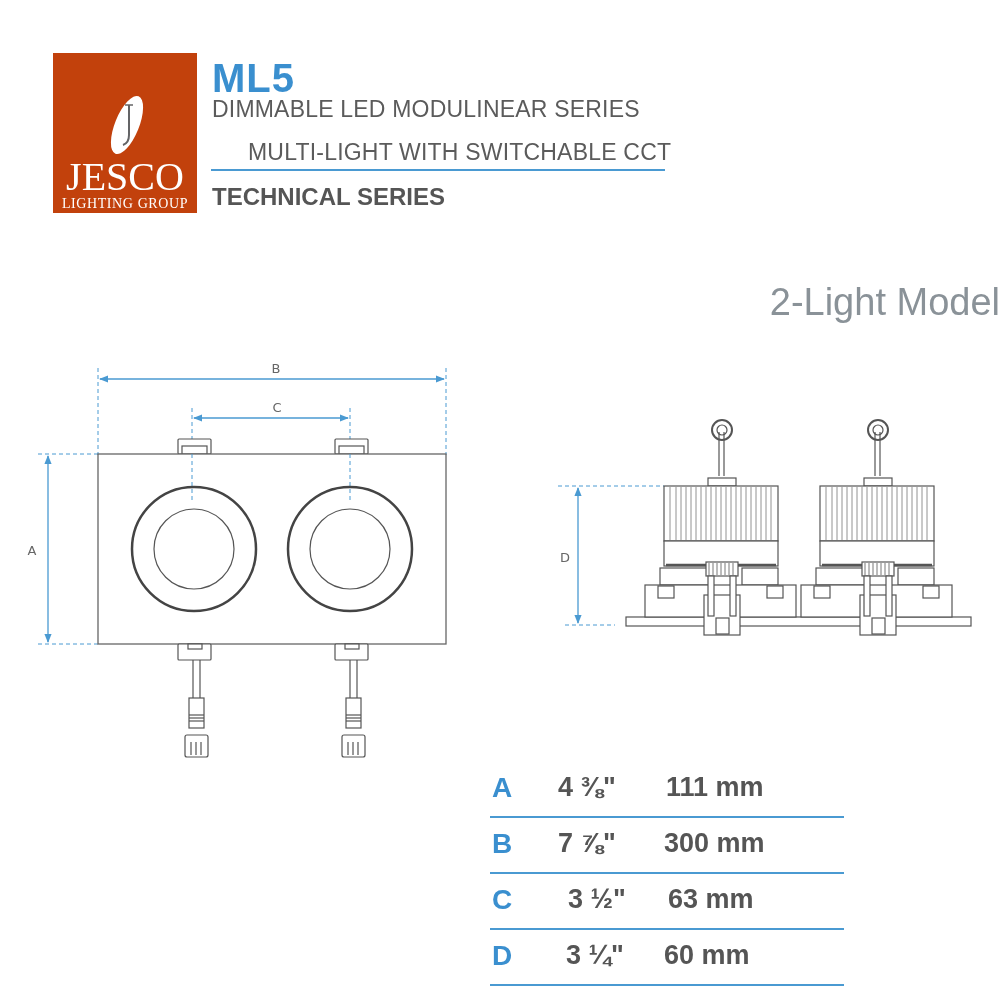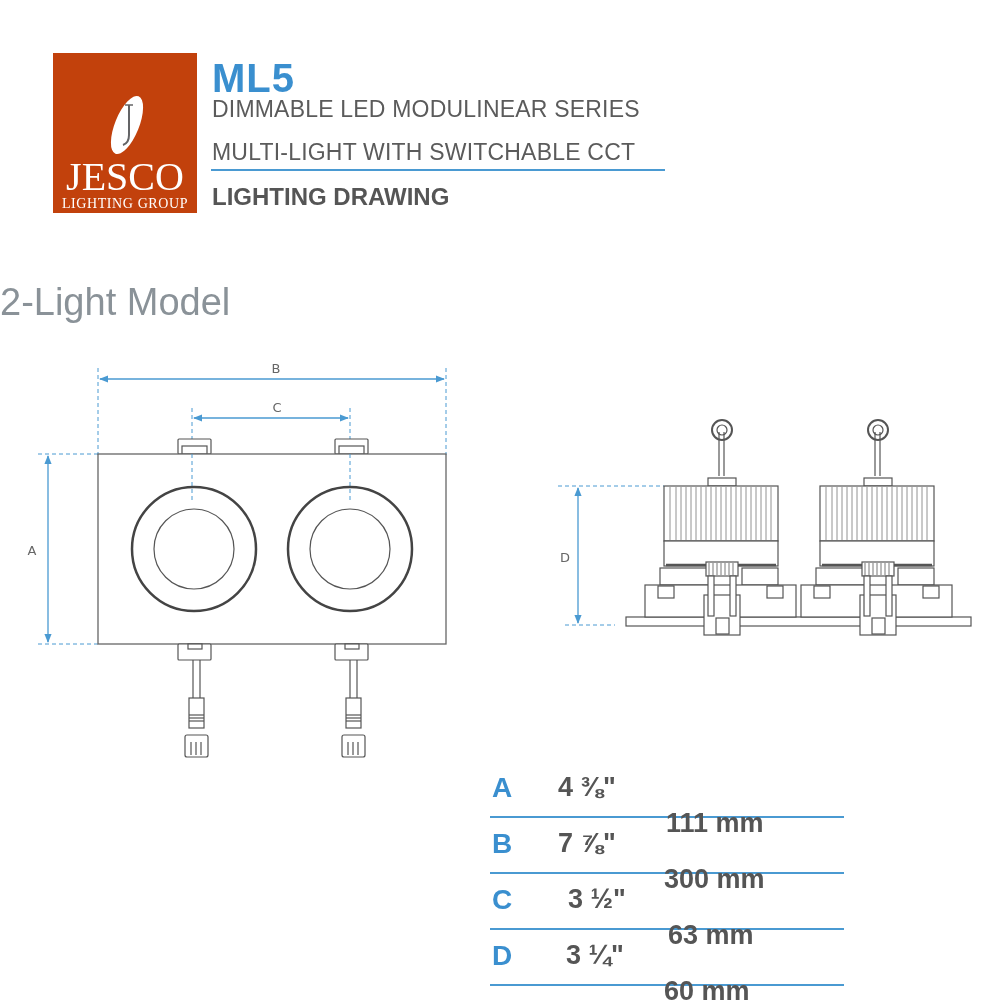--- a/index.html
+++ b/index.html
@@ -10,54 +10,54 @@
   .logo-box svg { position: absolute; left: 0; top: 0; }
   .logo-word { position: absolute; left: 0; width: 144px; text-align: center; color: #fff;
     font-family: "Liberation Serif", serif; }
   .logo-jesco { top: 104px; font-size: 40px; letter-spacing: 0px; line-height: 40px; }
   .logo-sub { top: 145px; font-size: 14px; letter-spacing: 0.6px; line-height: 12px; }
 
   .model { position: absolute; left: 212px; top: 52px; font-size: 40px; font-weight: bold; color: #3a8fcf;
     line-height: 52px; letter-spacing: 1px; }
   .sub1, .sub2 { position: absolute; left: 212px; font-size: 23px; color: #5b5b5b; line-height: 26px; letter-spacing: 0.2px; }
   .sub1 { top: 96px; }
-  .sub2 { top: 139px; }
+  .sub2 { top: 139px; margin-left: 36px; }
   .head-rule { position: absolute; left: 211px; top: 169px; width: 454px; height: 2px; background: #4a9ad2; }
   .techdraw { position: absolute; left: 212px; top: 183px; font-size: 24px; font-weight: bold; color: #555; line-height: 28px; }
 
-  .drawing-title { position: absolute; left: 0; top: 280px; width: 1000px; text-align: left; font-size: 38px;
+  .drawing-title { position: absolute; left: 0; top: 280px; width: 1000px; text-align: right; font-size: 38px;
     color: #8a9298; line-height: 44px; }
 
   .plan-svg { position: absolute; left: 0; top: 340px; }
   .side-svg { position: absolute; left: 540px; top: 400px; }
 
   .dim-table { position: absolute; left: 490px; top: 762px; width: 354px; }
   .dim-row { position: relative; height: 56px; border-bottom: 2px solid #4a9ad2; }
   .dim-letter { position: absolute; left: 2px; top: 10px; font-size: 28px; font-weight: bold; color: #3a8fcf; }
   .dim-in { position: absolute; top: 10px; font-size: 27px; font-weight: bold; color: #555; }
-  .dim-mm { position: absolute; top: 10px; font-size: 27px; font-weight: bold; color: #555; margin-top: 36px; }
+  .dim-mm { position: absolute; top: 10px; font-size: 27px; font-weight: bold; color: #555; }
 </style>
 </head>
 <body>
 
 <div class="logo-box">
   <svg width="144" height="160" viewBox="0 0 144 160">
     <ellipse cx="74" cy="72" rx="12" ry="31" transform="rotate(22 74 72)" fill="#ffffff"></ellipse>
     <path d="M76 52 L76 82 Q76 90 70 92" stroke="#646466" stroke-width="2" fill="none"></path>
     <line x1="72" y1="52" x2="80" y2="52" stroke="#646466" stroke-width="1.5"></line>
   </svg>
   <div class="logo-word logo-jesco">JESCO</div>
   <div class="logo-word logo-sub">LIGHTING GROUP</div>
 </div>
 
 <div class="model">ML5</div>
 <div class="sub1">DIMMABLE LED MODULINEAR SERIES</div>
 <div class="sub2">MULTI-LIGHT WITH SWITCHABLE CCT</div>
 <div class="head-rule"></div>
-<div class="techdraw">LIGHTING DRAWING</div>
+<div class="techdraw">TECHNICAL SERIES</div>
 
 <div class="drawing-title">2-Light Model</div>
 
 <svg class="plan-svg" width="470" height="430" viewBox="0 340 470 430">
   <defs>
     <marker id="arr" viewBox="0 0 10 10" refX="9" refY="5" markerWidth="7" markerHeight="7" orient="auto-start-reverse">
       <path d="M0,1 L10,5 L0,9 z" fill="#4a9ad2"></path>
     </marker>
   </defs>
 

